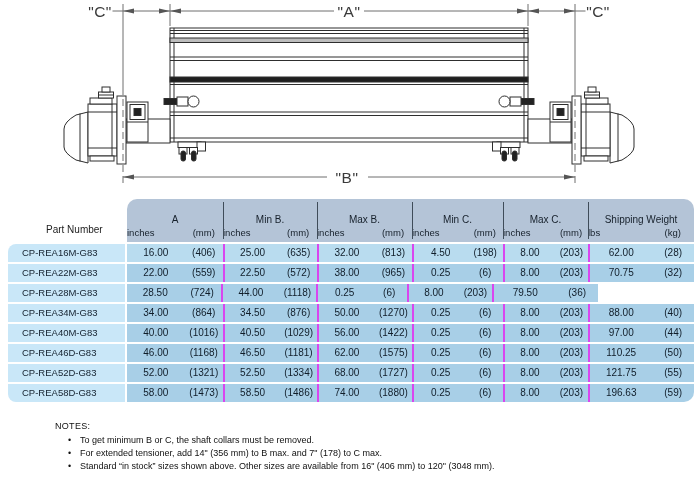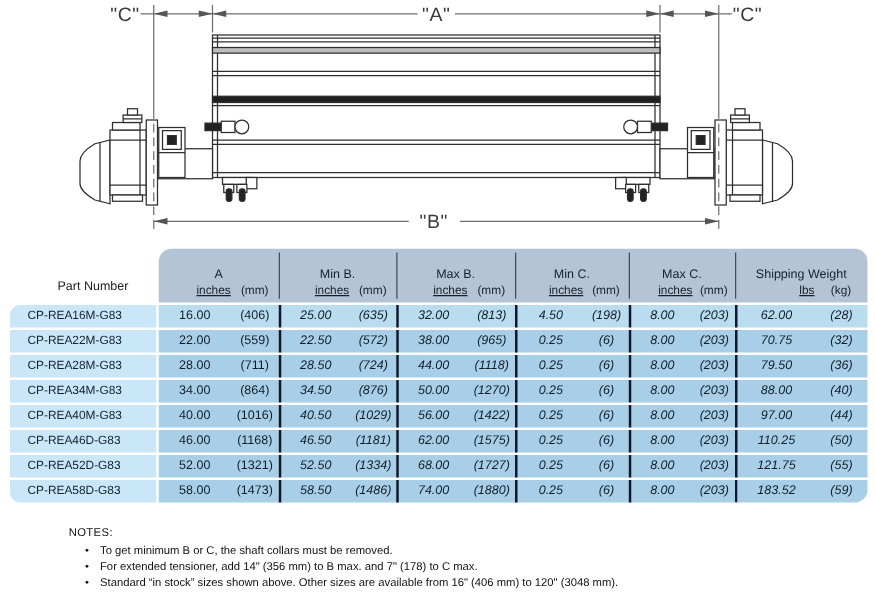--- a/index.html
+++ b/index.html
@@ -10,33 +10,33 @@
 
   
   .spec-table{position:absolute;left:8px;top:199px;width:686px;height:206px;}
   .thead{position:absolute;left:119px;top:0;width:567px;height:43px;
          background:var(--band,#b4c4d7);border-radius:10px 10px 0 0;display:flex;}
   .gh{box-sizing:border-box;position:relative;display:flex;flex-direction:column;
       justify-content:flex-end;padding-bottom:4px;}
   .gh + .gh::before{content:"";position:absolute;left:0;top:3px;bottom:3px;width:1px;background:#3f4c59;}
   .glabel{text-align:center;font-size:10px;color:#16202b;}
   .gunits{display:flex;font-size:9.5px;color:#16202b;margin-top:2px;}
-  .gunits .u1{width:60%;text-align:right;text-decoration:underline;}
+  .gunits .u1{width:60%;text-align:left;}
   .gunits .u2{width:40%;text-align:center;}
   .pn-label{position:absolute;left:38px;top:25px;font-size:10px;color:#222;}
 
   .tbody{position:absolute;left:0;top:45px;width:686px;}
   .trow{position:relative;height:20px;}
   .pn-cell{position:absolute;left:0;top:0;width:117px;height:18px;box-sizing:border-box;
            background:var(--pncell,#c9e7f8);font-size:9.5px;line-height:18px;
            padding-left:14px;color:#14212e;}
   .dcells{position:absolute;left:119px;top:0;width:567px;height:18px;display:flex;align-items:center;}
   .dcell{box-sizing:border-box;display:flex;height:18px;line-height:18px;font-size:10px;
          color:#101d29;background:var(--rowrest,#a8cfe7);}
-  .dcell + .dcell{border-left:2px solid #0f172a;font-style:italic;}
+  .dcell + .dcell{border-left:2px solid #d946ef;}
   .trow:first-child .dcell{background:var(--row1,#b9dcef);}
   .dcell .in{width:60%;text-align:center;}
   .dcell .mm{width:40%;text-align:center;}
   .trow:first-child .pn-cell{border-radius:8px 0 0 0;}
   .trow:last-child .pn-cell{border-radius:0 0 0 8px;}
   .trow:last-child .dcell:last-child{border-radius:0 0 10px 0;}
 
   .g0{width:96px;} .g1{width:94px;} .g2{width:95px;} .g3{width:91px;} .g4{width:85px;} .g5{width:106px;}
 
   
@@ -239,24 +239,20 @@
             </div>
             <div class="dcell g5">
               <span class="in">70.75</span>
               <span class="mm">(32)</span>
             </div>
           </div>
         </div>
         <div class="trow">
           <div class="pn-cell">CP-REA28M-G83</div>
           <div class="dcells">
-            <div class="dcell g0">
-              <span class="in">28.00</span>
-              <span class="mm">(711)</span>
-            </div>
             <div class="dcell g1">
               <span class="in">28.50</span>
               <span class="mm">(724)</span>
             </div>
             <div class="dcell g2">
               <span class="in">44.00</span>
               <span class="mm">(1118)</span>
             </div>
             <div class="dcell g3">
               <span class="in">0.25</span>
@@ -405,21 +401,21 @@
             </div>
             <div class="dcell g3">
               <span class="in">0.25</span>
               <span class="mm">(6)</span>
             </div>
             <div class="dcell g4">
               <span class="in">8.00</span>
               <span class="mm">(203)</span>
             </div>
             <div class="dcell g5">
-              <span class="in">183.52</span>
+              <span class="in">196.63</span>
               <span class="mm">(59)</span>
             </div>
           </div>
         </div>
       </div>
   </div>
 
   <div class="notes">
     <div class="notes-title">NOTES:</div>
     <ul>

